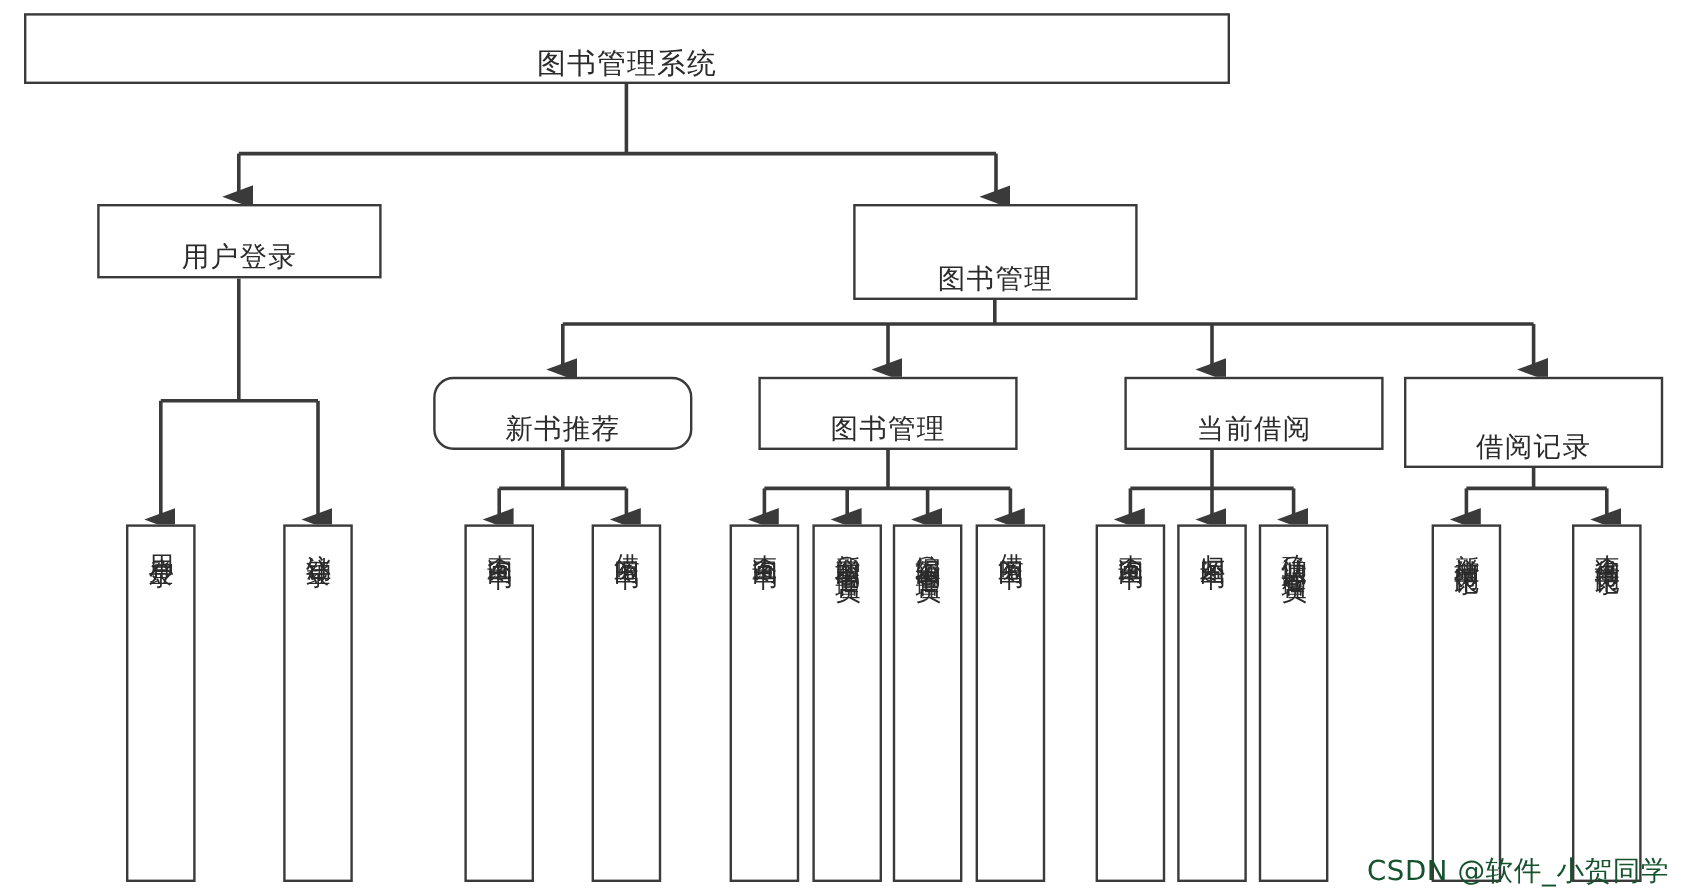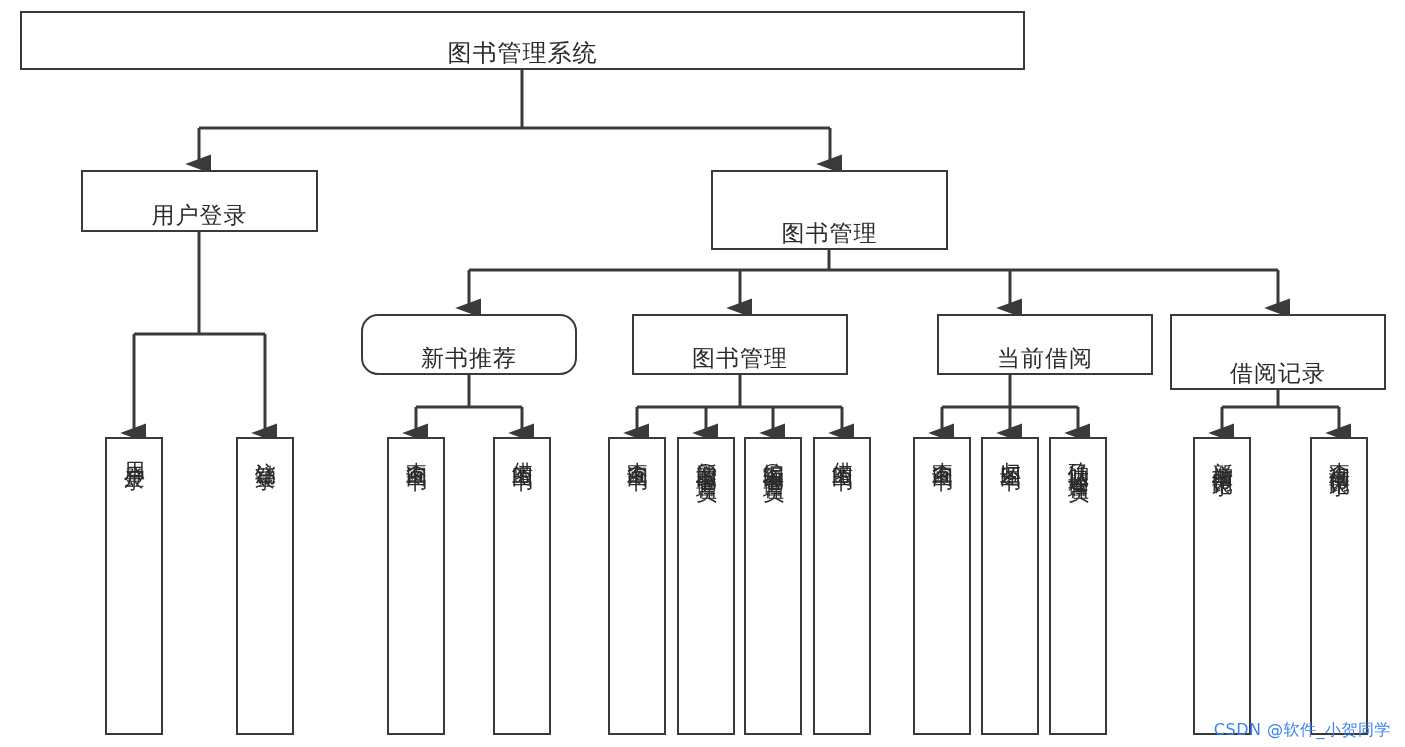--- a/index.html
+++ b/index.html
@@ -55,22 +55,22 @@
     display: block;
     margin: 0 auto;
   }
   #root-node {
     font-size: 24px;
   }
   .watermark {
     position: absolute;
     right: 14px;
     bottom: 6px;
-    font-size: 16px;
-    color: #3b82f6;
+    font-size: 23px;
+    color: #14532d;
     letter-spacing: 0.5px;
     white-space: nowrap;
     margin-top: 24px;
   }
 </style>
 </head>
 <body>
 
 <div id="canvas">
 

